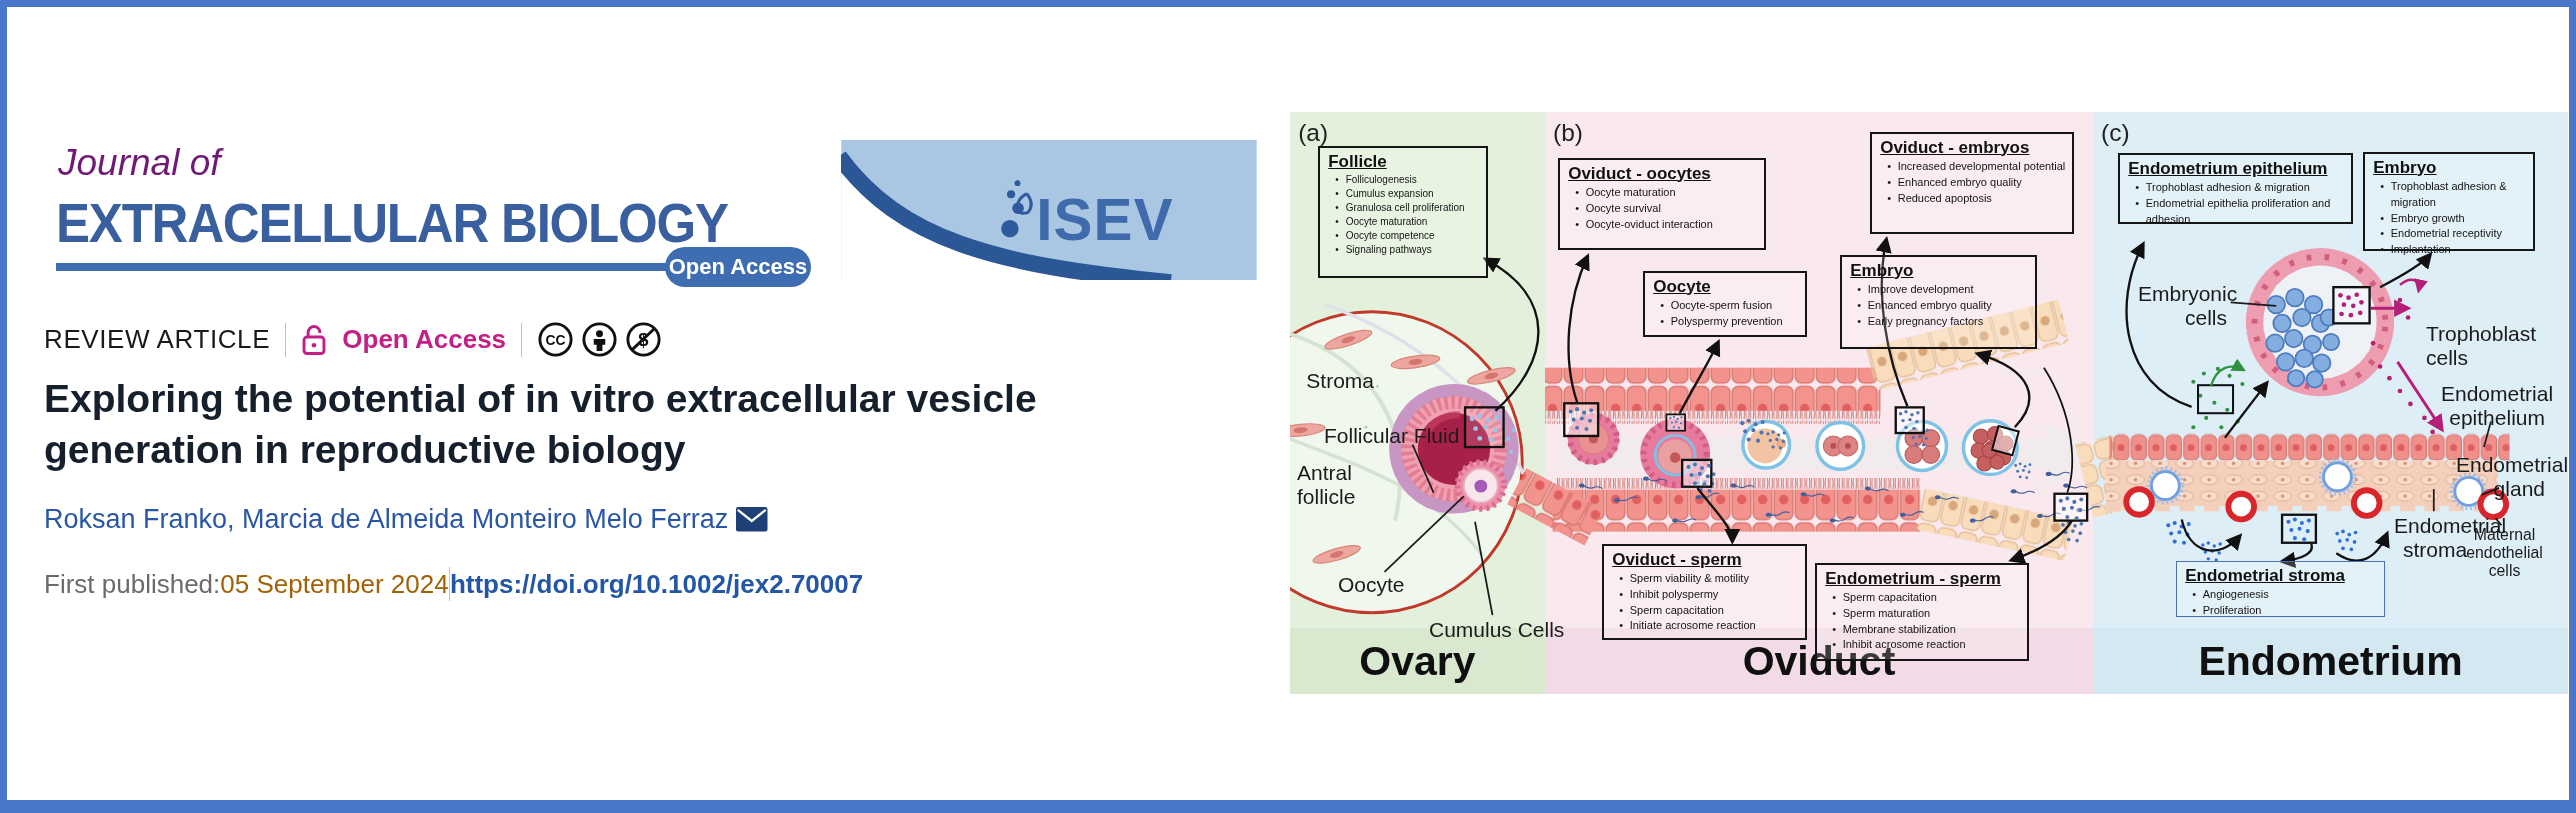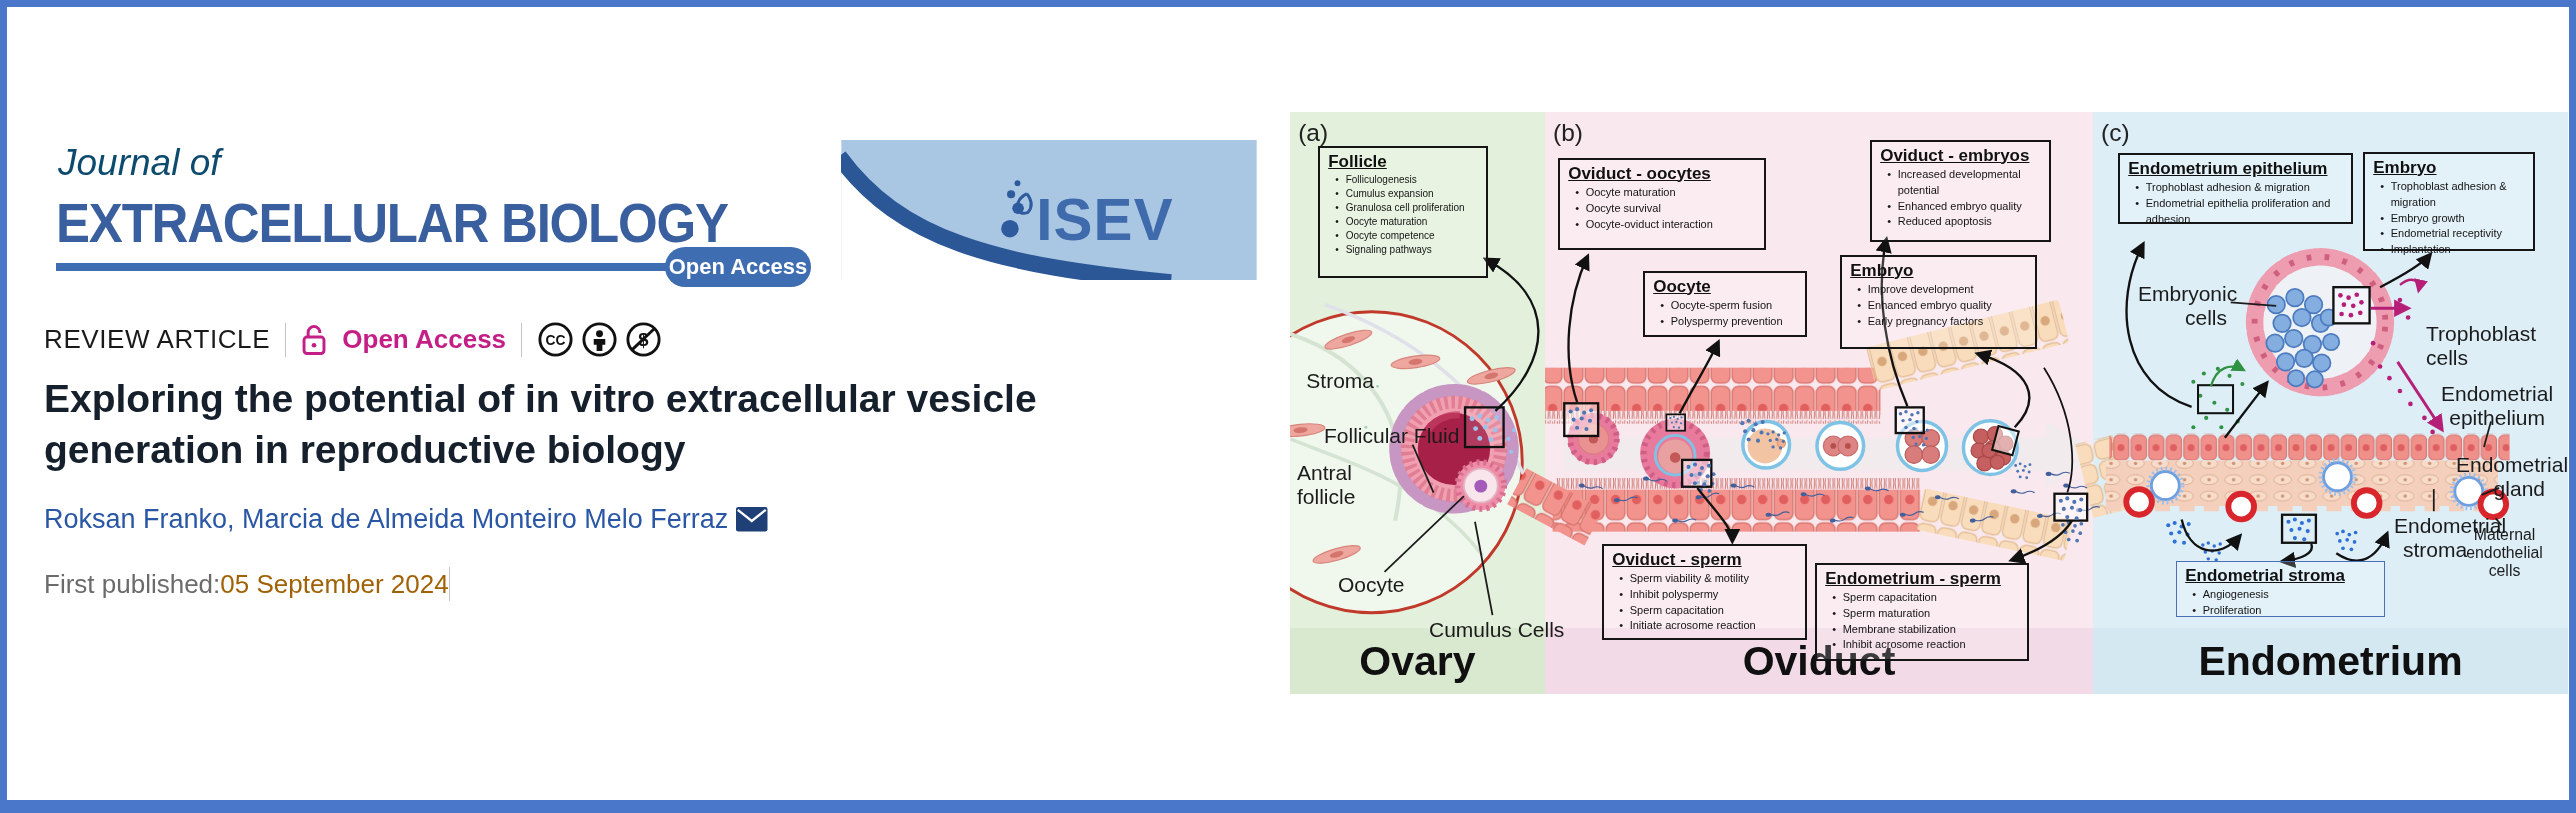--- a/index.html
+++ b/index.html
@@ -1,21 +1,21 @@
 <!DOCTYPE html>
 <html style="font-size:9.3px"><head>
 <meta charset="utf-8">
 <style>
   html,body{margin:0;padding:0;background:#e9edf2;}
   .page{position:relative;width:2576px;height:813px;background:#ffffff;
         border:7px solid #4a77c9;border-bottom-width:13px;box-sizing:border-box;
         font-family:"Liberation Sans", sans-serif;overflow:hidden;}
   .abs{position:absolute;}
   
-  .j1{left:51px;top:135px;font-size:37px;font-style:italic;color:#0c4a6e;}
+  .j1{left:51px;top:135px;font-size:37px;font-style:italic;color:#701a75;}
   .j2{left:49px;top:184px;font-size:51px;font-weight:700;color:#3a5f9f;letter-spacing:-1.2px;transform:scaleY(1.08);transform-origin:left top;white-space:nowrap;}
   .jbar{left:49px;top:256px;width:754px;height:7.6px;background:#3f6db1;}
   .oapill{left:658px;top:240px;width:146px;height:40px;background:#3f6db1;border-radius:21px;
           display:flex;align-items:center;justify-content:center;color:#fff;font-size:22px;font-weight:700;}
   .isev{left:834px;top:133px;width:416px;height:140px;}
   .metaline{left:37px;top:314px;display:flex;align-items:center;gap:15px;}
   .metatype{font-size:26px;color:#1a1a1a;letter-spacing:0.6px;}
   .vdiv{width:1.2px;height:34px;background:#c3c3c3;}
   .oatxt{font-size:26px;font-weight:700;color:#c41f87;}
   .ccrow{display:flex;gap:7px;align-items:center;}
@@ -107,20 +107,21 @@
       <svg width="31.5" height="24.5" viewBox="0 0 54 42">
         <rect x="0" y="0" width="54" height="42" rx="4" fill="#1f3f77"></rect>
         <path d="M3,5 L27,24 L51,5" fill="none" stroke="#fff" stroke-width="4"></path>
       </svg>
     </div>
 
     <div class="abs publine">
       <span class="publabel">First published:</span>
       <span class="pubdate">05 September 2024</span>
       <span class="vdiv"></span>
+      <a class="doi" href="#">https://doi.org/10.1002/jex2.70007</a>
     </div>
   </div>
 
   <div class="abs figure">
     <div class="panel pa"></div>
     <div class="panel pb"></div>
     <div class="panel pc"></div>
 
     <svg class="figsvg" width="1278" height="582" viewBox="0 0 2190 997">
       <defs>
@@ -490,21 +491,21 @@
 
     <div class="fbox" style="left:268px;top:46px;width:208px;height:92px;">
       <div class="bt">Oviduct - oocytes</div>
       <ul>
         <li>Oocyte maturation</li>
         <li>Oocyte survival</li>
         <li>Oocyte-oviduct interaction</li>
       </ul>
     </div>
 
-    <div class="fbox" style="left:580px;top:20px;width:181px;height:102px;margin-top:8px;">
+    <div class="fbox" style="left:580px;top:20px;width:204px;height:102px;">
       <div class="bt">Oviduct - embryos</div>
       <ul>
         <li>Increased developmental potential</li>
         <li>Enhanced embryo quality</li>
         <li>Reduced apoptosis</li>
       </ul>
     </div>
 
     <div class="fbox" style="left:353px;top:159px;width:164px;height:66px;">
       <div class="bt">Oocyte</div>

